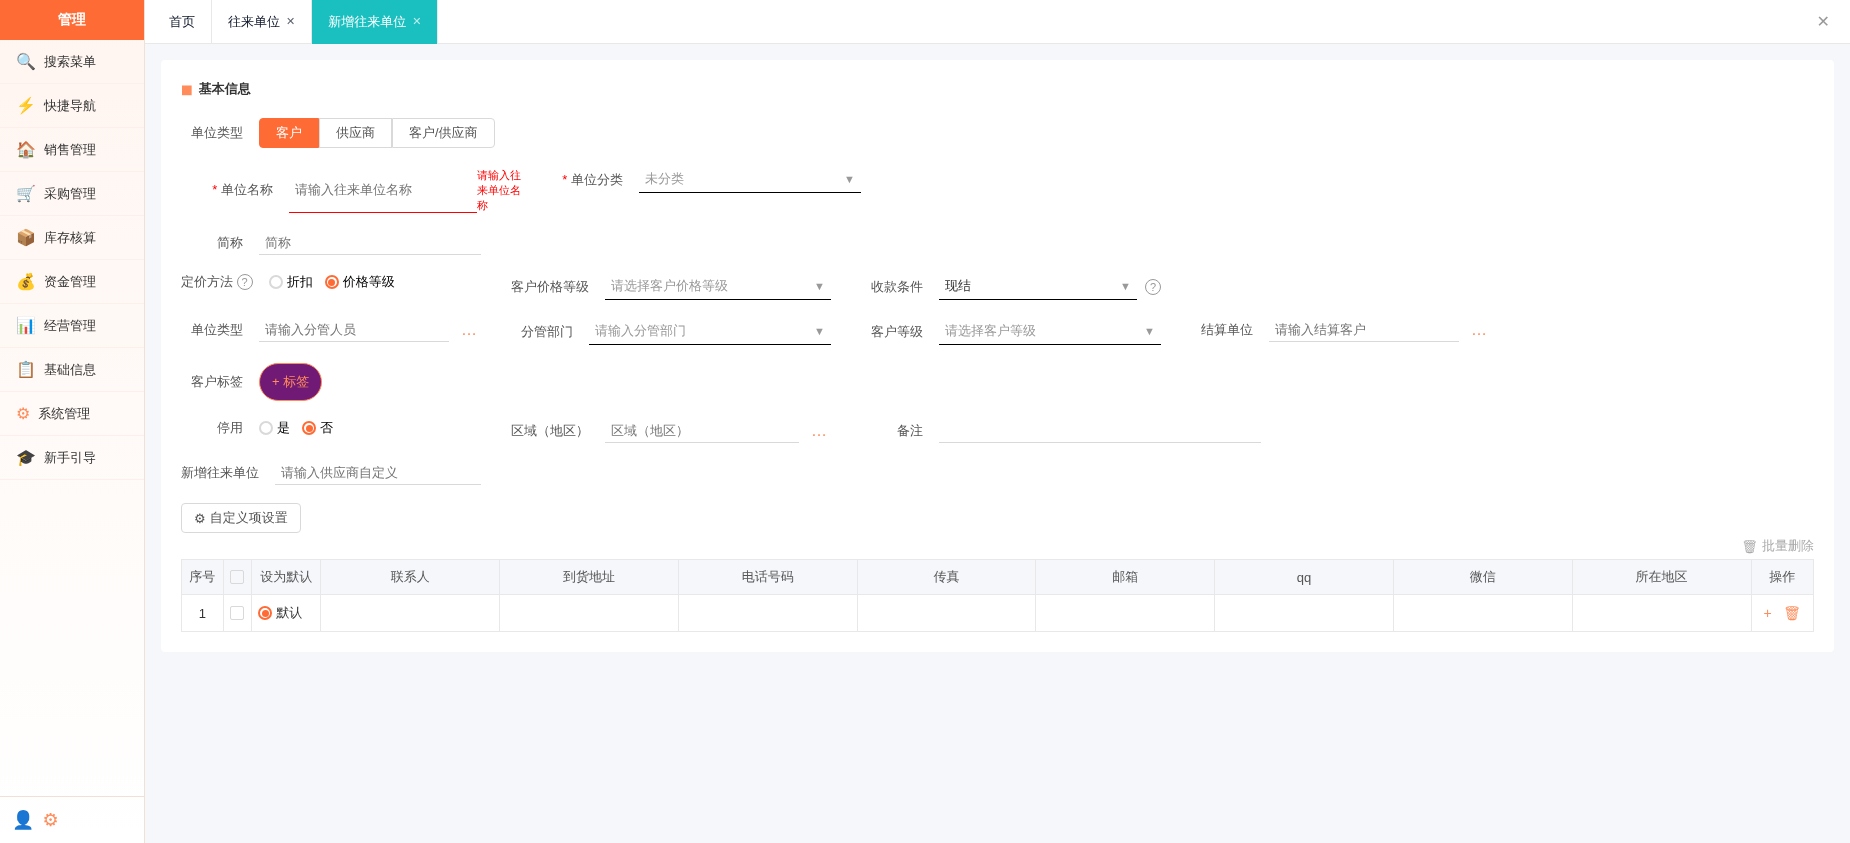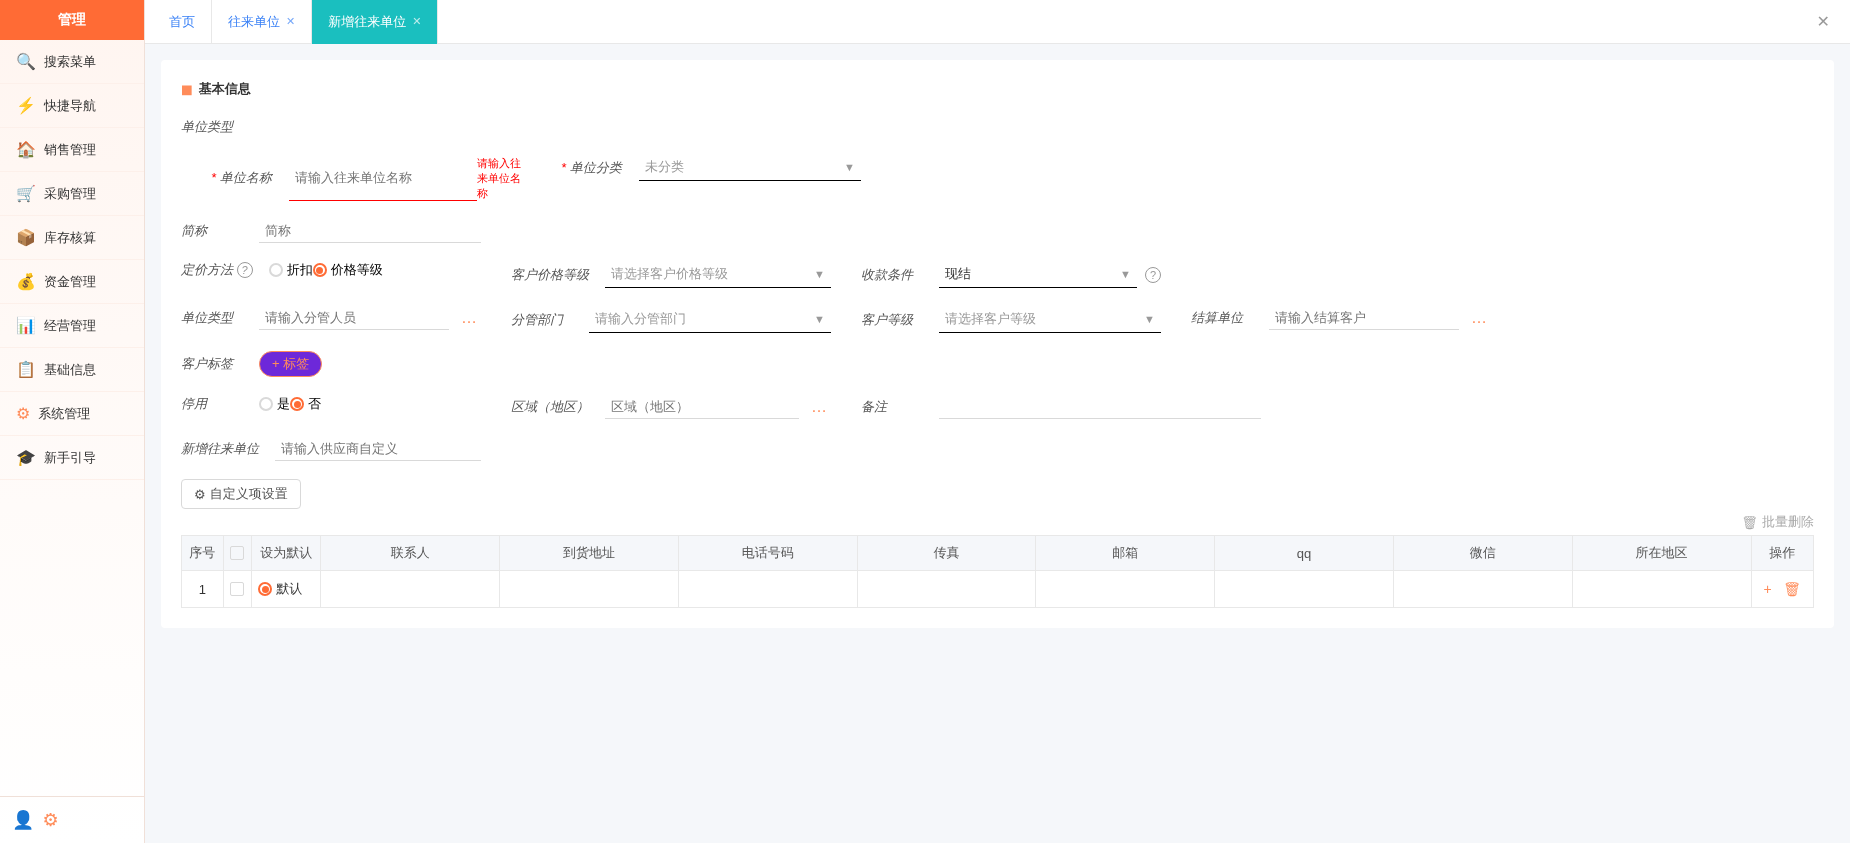--- a/index.html
+++ b/index.html
@@ -63,21 +63,21 @@
       height: 44px;
       flex-shrink: 0;
       padding: 0 8px;
     }
     .tab {
       display: flex;
       align-items: center;
       padding: 0 16px;
       height: 44px;
       cursor: pointer;
-      color: #3b82f6;
+      color: #0f172a;
       gap: 6px;
       font-size: 13px;
       border-right: 1px solid #e8e8e8;
     }
     .tab.active {
       background: #1abfbf;
       color: white;
     }
     .tab .close-btn { font-size: 11px; cursor: pointer; opacity: 0.7; }
     .tab-close-all {
@@ -126,22 +126,22 @@
       display: flex;
       align-items: center;
       flex: 1;
       min-width: 250px;
       gap: 8px;
     }
     .form-label {
       color: #555;
       white-space: nowrap;
       min-width: 70px;
+      text-align: right;
       padding-right: 8px;
-      font-style: italic;
     }
     .form-input {
       flex: 1;
       border: none;
       border-bottom: 1px solid #d9d9d9;
       padding: 4px 6px;
       outline: none;
       background: transparent;
       color: #333;
       font-size: 13px;
@@ -182,21 +182,21 @@
       color: white;
       border-color: #ff6b35;
     }
     .type-btn:first-child { border-radius: 4px 0 0 4px; }
     .type-btn:last-child { border-radius: 0 4px 4px 0; }
 
     
     .radio-group {
       display: flex;
       align-items: center;
-      gap: 0;
+      gap: 12px;
       justify-content: flex-end;
     }
     .radio-item {
       display: flex;
       align-items: center;
       gap: 4px;
       cursor: pointer;
       font-size: 13px;
     }
     .radio-circle {
@@ -248,23 +248,23 @@
       color: #ff8c5a;
       cursor: pointer;
       font-size: 16px;
       padding: 0 4px;
     }
 
     
     .tag-btn {
       border: 1px solid #ff8c5a;
       color: #ff8c5a;
-      background: #6d28d9;
+      background: #701a75;
       border-radius: 20px;
-      padding: 3px 12px;
+      padding: 9px 12px;
       cursor: pointer;
       font-size: 12px;
       display: flex;
       align-items: center;
       gap: 4px;
     }
 
     
     .settings-btn {
       border: 1px solid #d9d9d9;
@@ -436,20 +436,25 @@
   <div class="content">
     <div class="form-card">
       <div class="section-title">
         <span class="section-icon">◼</span>
         <span>基本信息</span>
       </div>
 
       <div class="form-row">
         <div class="form-field">
           <span class="form-label">单位类型</span>
+          <div class="type-btn-group">
+            <button class="type-btn active">客户</button>
+            <button class="type-btn">供应商</button>
+            <button class="type-btn">客户/供应商</button>
+          </div>
         </div>
       </div>
 
       <div class="form-row">
         <div class="form-field" style="flex: 0 0 320px; margin-left: 30px;">
           <span class="form-label">
             <span style="color:red">*</span>
             <span>单位名称</span>
           </span>
           <div class="field-wrapper" style="flex:1;">

